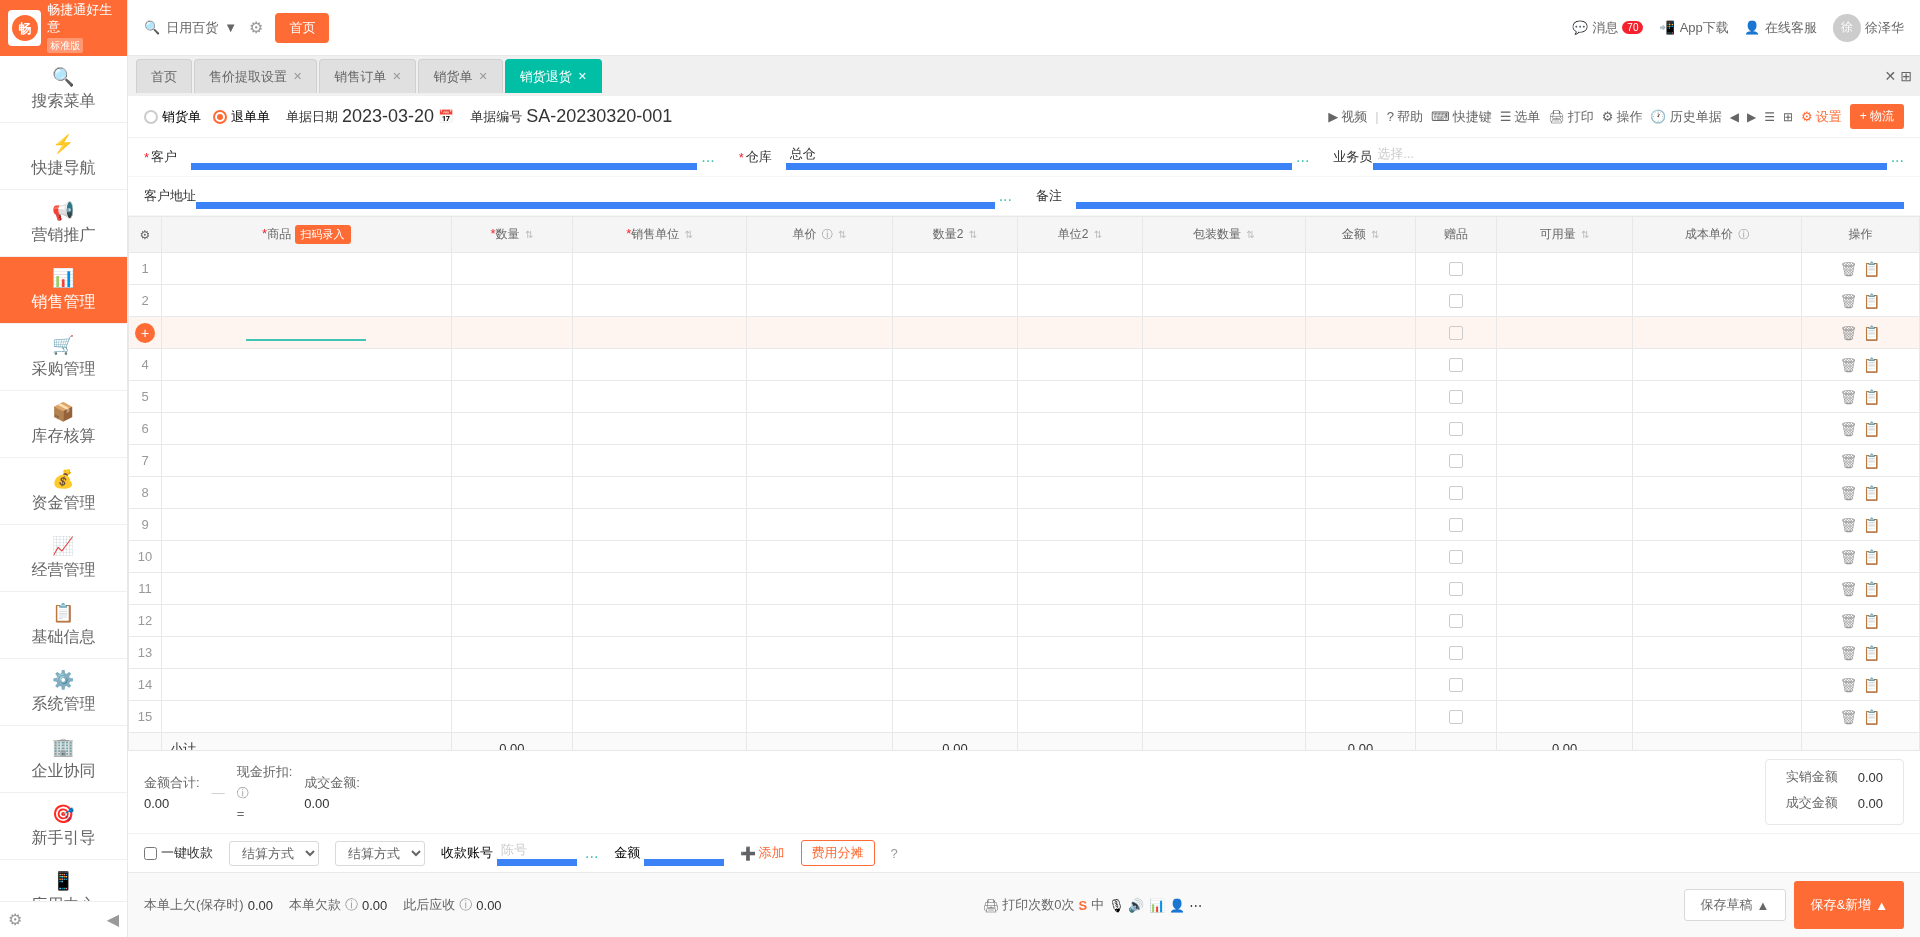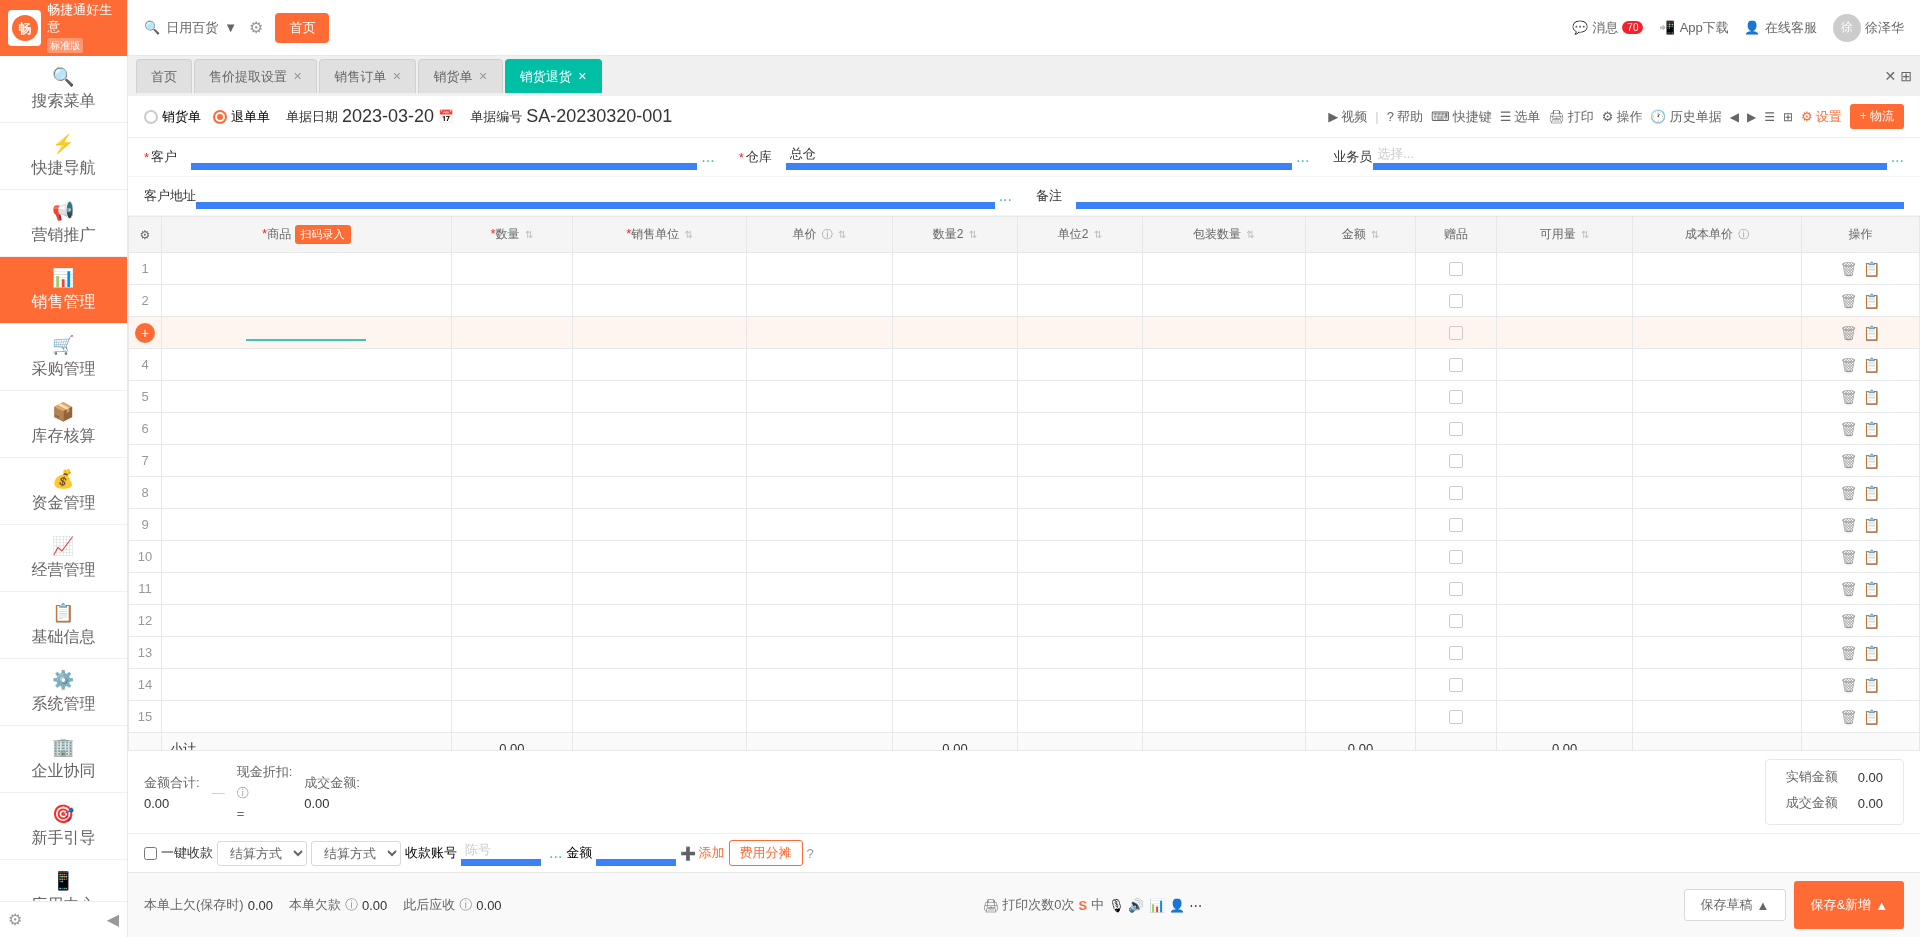--- a/index.html
+++ b/index.html
@@ -93,21 +93,21 @@
     
     .bottom-summary { padding: 8px 16px; border-top: 1px solid #e8e8e8; display: flex; align-items: center; gap: 12px; flex-shrink: 0; background: #fff; }
     .summary-item { display: flex; align-items: flex-start; gap: 4px; flex-direction: column; }
     .summary-label { color: #666; }
     .summary-value { color: #333; }
     .summary-sep { color: #ccc; }
     .summary-equals { color: #666; }
     .info-icon { color: #999; font-size: 12px; cursor: pointer; }
 
     
-    .payment-row { padding: 6px 16px; border-top: 1px solid #f0f0f0; display: flex; align-items: center; gap: 4px; flex-shrink: 0; background: #fff; }
+    .payment-row { padding: 6px 16px; border-top: 1px solid #f0f0f0; display: flex; align-items: center; gap: 16px; flex-shrink: 0; background: #fff; }
     .one-click-checkbox { display: flex; align-items: center; gap: 4px; color: #333; }
     .settle-select { border: 1px solid #d9d9d9; border-radius: 3px; padding: 3px 8px; color: #666; background: #fff; cursor: pointer; }
     .account-field { display: flex; align-items: center; gap: 4px; }
     .amount-field { display: flex; align-items: center; gap: 4px; }
     .add-fee-btn { background: none; border: none; color: #ff6b35; cursor: pointer; display: flex; align-items: center; gap: 2px; }
     .expense-btn { background: #fff; border: 1px solid #ff6b35; color: #ff6b35; border-radius: 3px; padding: 3px 10px; cursor: pointer; }
     .help-icon { color: #999; cursor: pointer; }
 
     
     .bottom-bar { padding: 8px 16px; border-top: 1px solid #e8e8e8; display: flex; align-items: center; justify-content: space-between; flex-shrink: 0; background: #f9f9f9; }

